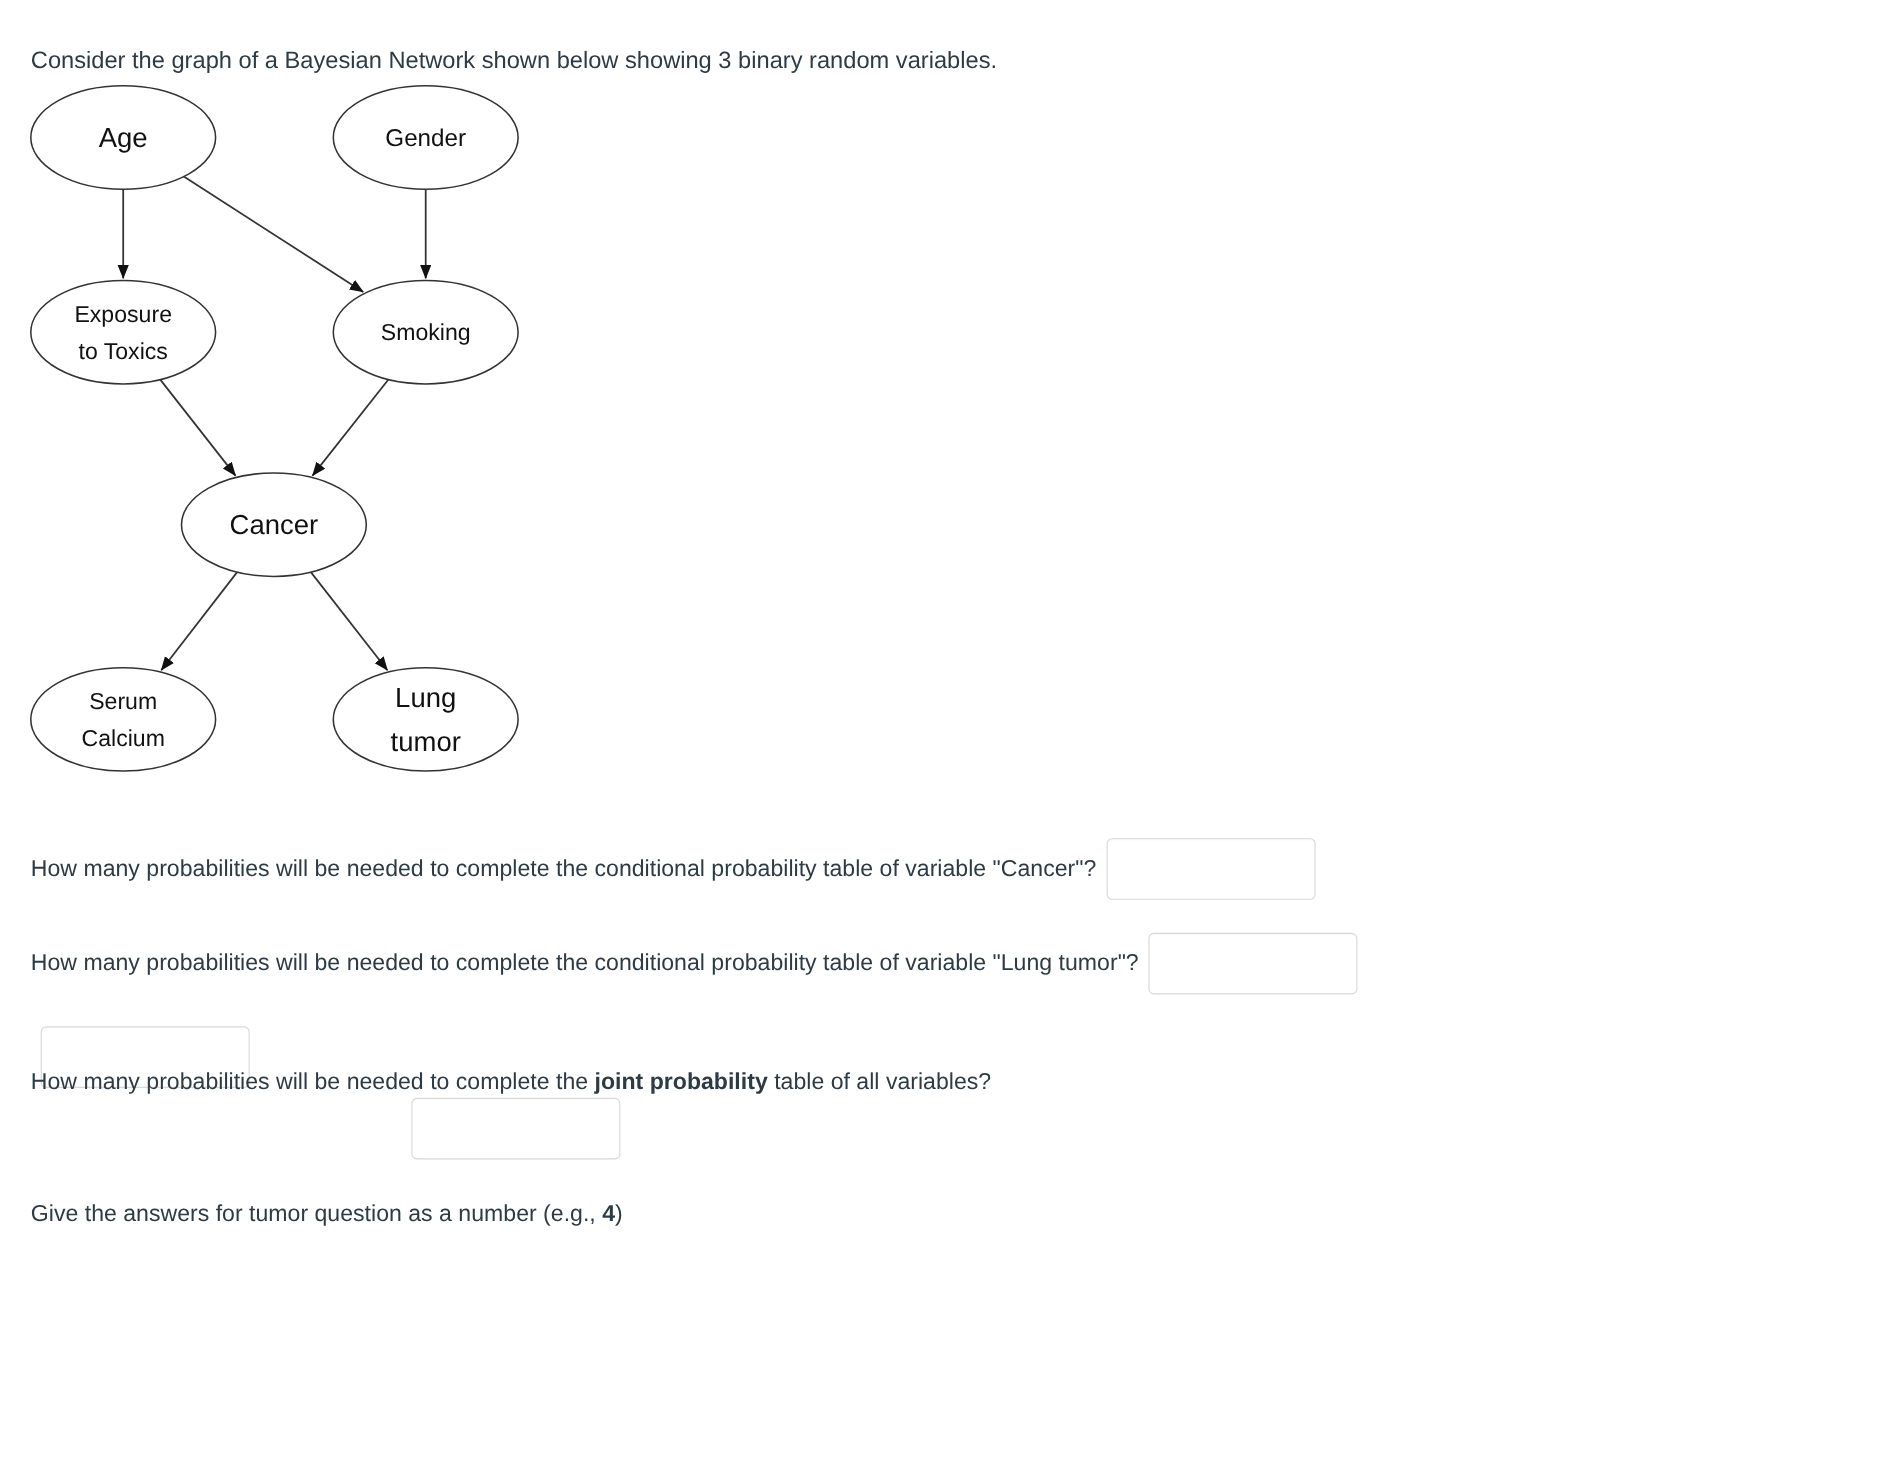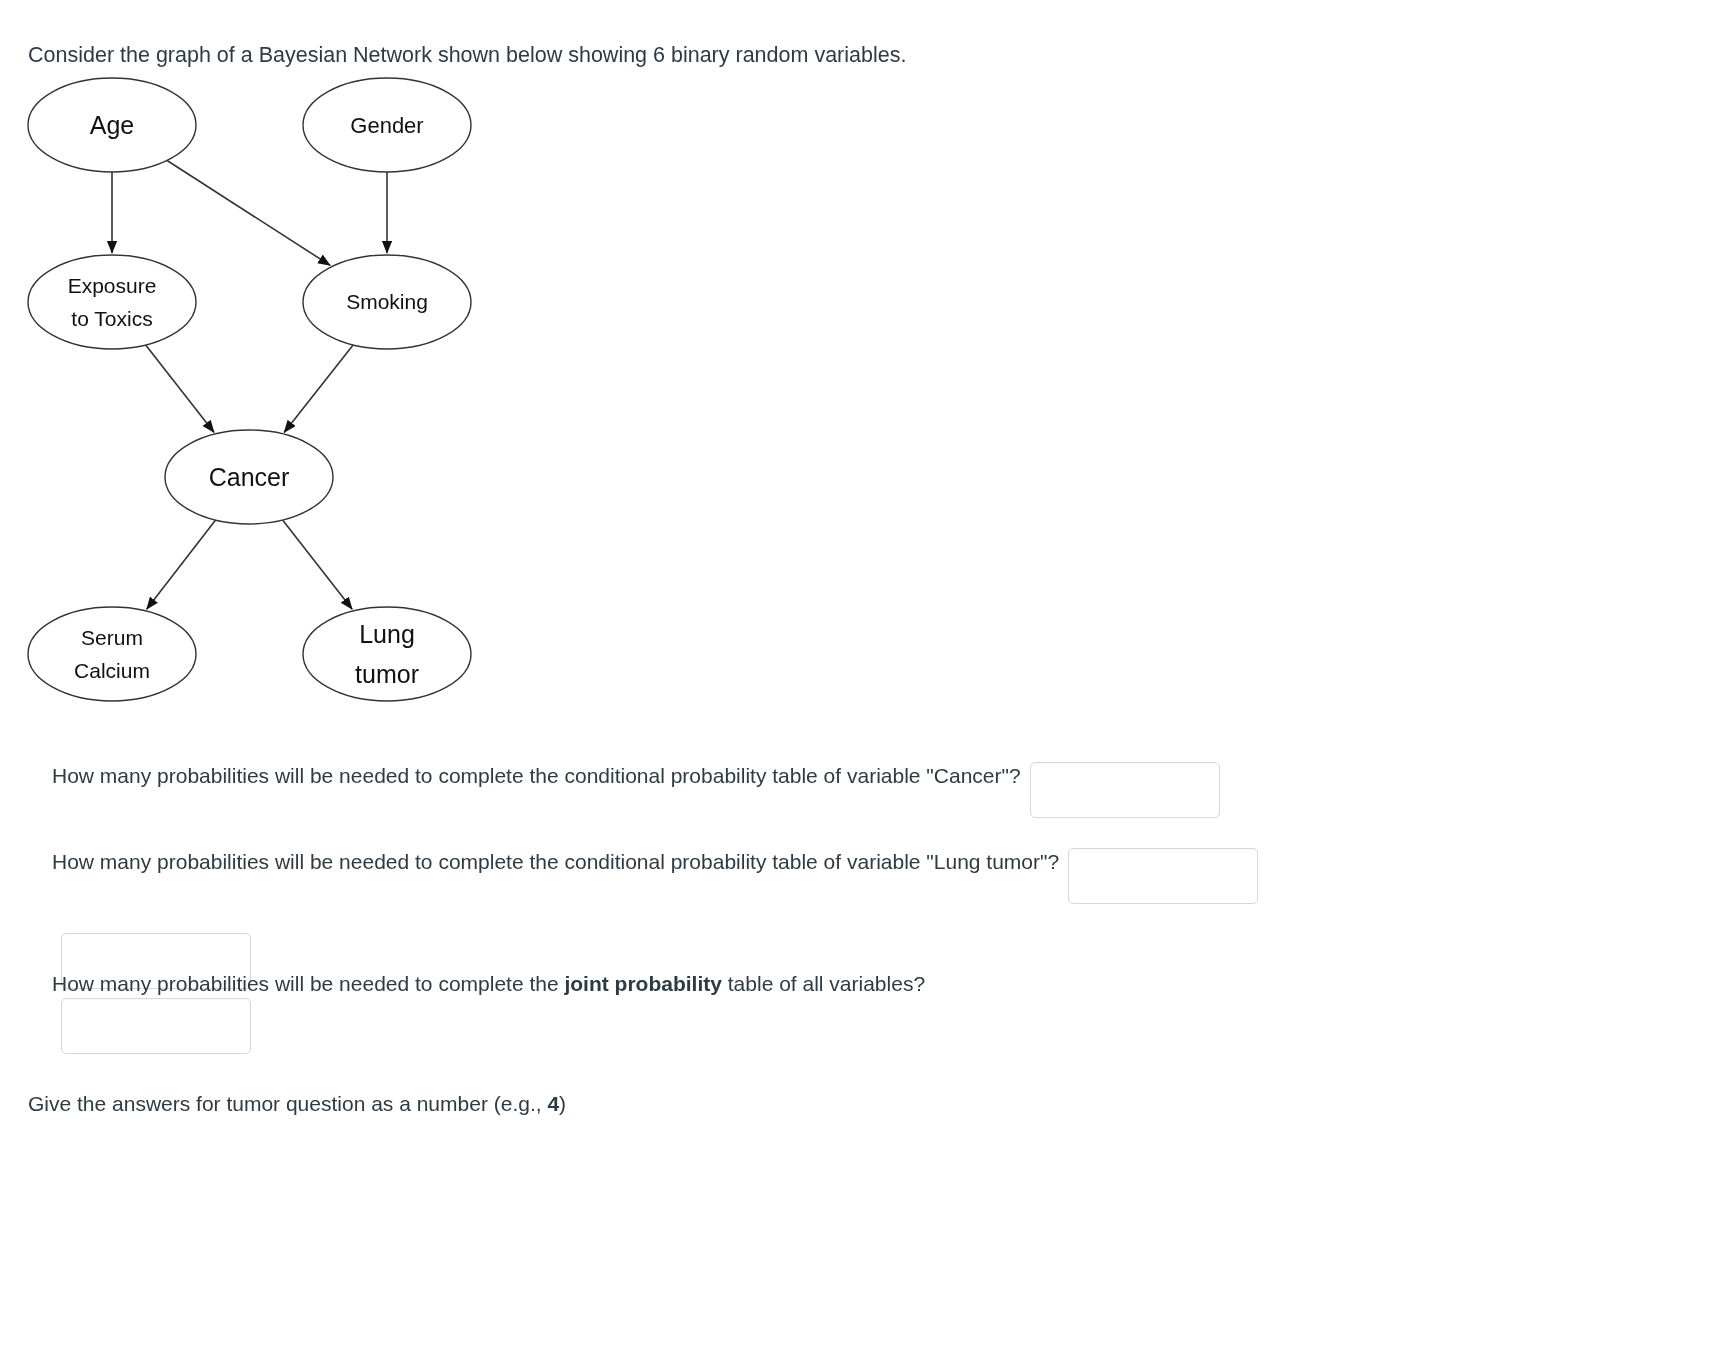--- a/index.html
+++ b/index.html
@@ -45,22 +45,21 @@
     text-anchor: middle;
   }
   .q-block {
     position: absolute;
     left: 28px;
     font-size: 21px;
     line-height: 28px;
     color: #2d3b45;
     white-space: nowrap;
     display: flex;
-    align-items: flex-start;
-    margin-left: 24px;
+    align-items: center;
   }
   .q-text { display: inline-block; }
   .q-text b { font-weight: bold; }
   .answer-input {
     display: inline-block;
     box-sizing: border-box;
     width: 190px;
     height: 56px;
     margin-left: 9px;
     border: 1px solid #d8d8d8;
@@ -87,21 +86,21 @@
     color: #2d3b45;
     white-space: nowrap;
   }
   .footnote b { font-weight: bold; }
 </style>
 </head>
 <body>
 
 <div class="page">
 
-  <div class="intro">Consider the graph of a Bayesian Network shown below showing 6 binary random variables.</div>
+  <div class="intro">Consider the graph of a Bayesian Network shown below showing 3 binary random variables.</div>
 
   <div class="bn-figure">
     <svg width="520" height="660" viewBox="0 0 520 660" xmlns="http://www.w3.org/2000/svg">
       <defs>
         <marker id="arrowhead" markerWidth="9" markerHeight="9" refX="7.6" refY="3.2" orient="auto" markerUnits="strokeWidth">
           <path d="M0,0 L8,3.2 L0,6.4 z" fill="#111111"></path>
         </marker>
       </defs>
       <g id="edges">
           <line x1="100.0" y1="107.0" x2="100.0" y2="188.0" stroke="#333333" stroke-width="1.6" marker-end="url(#arrowhead)"></line>

